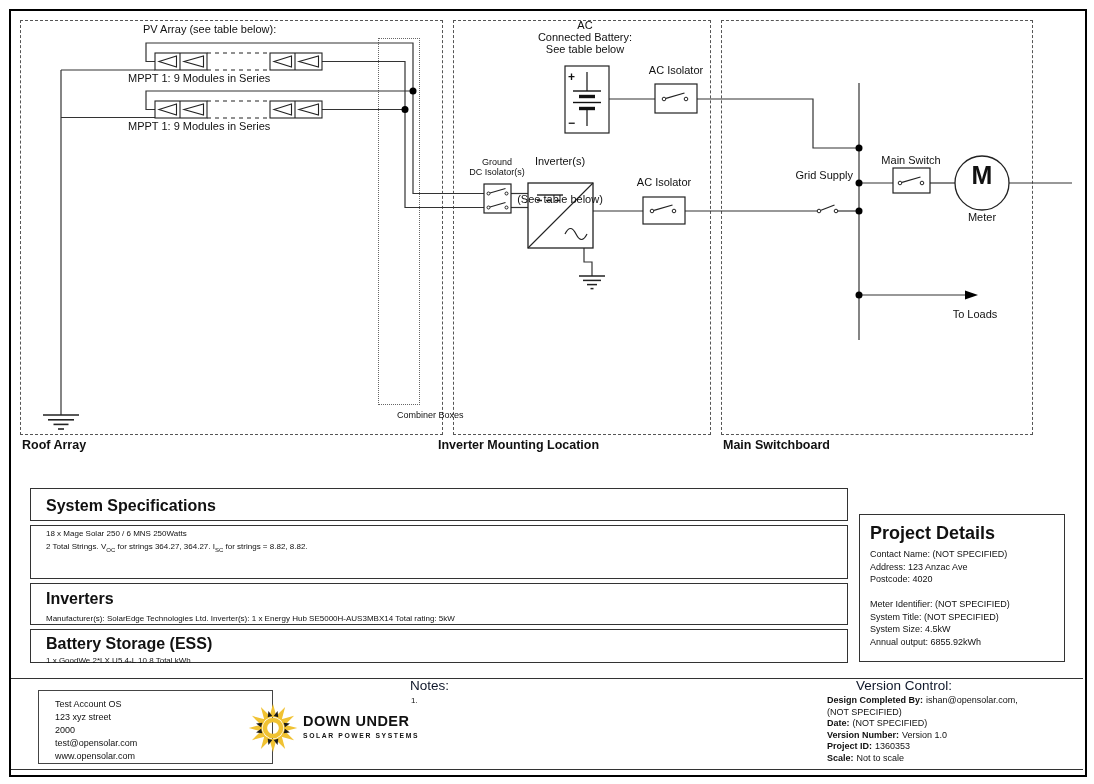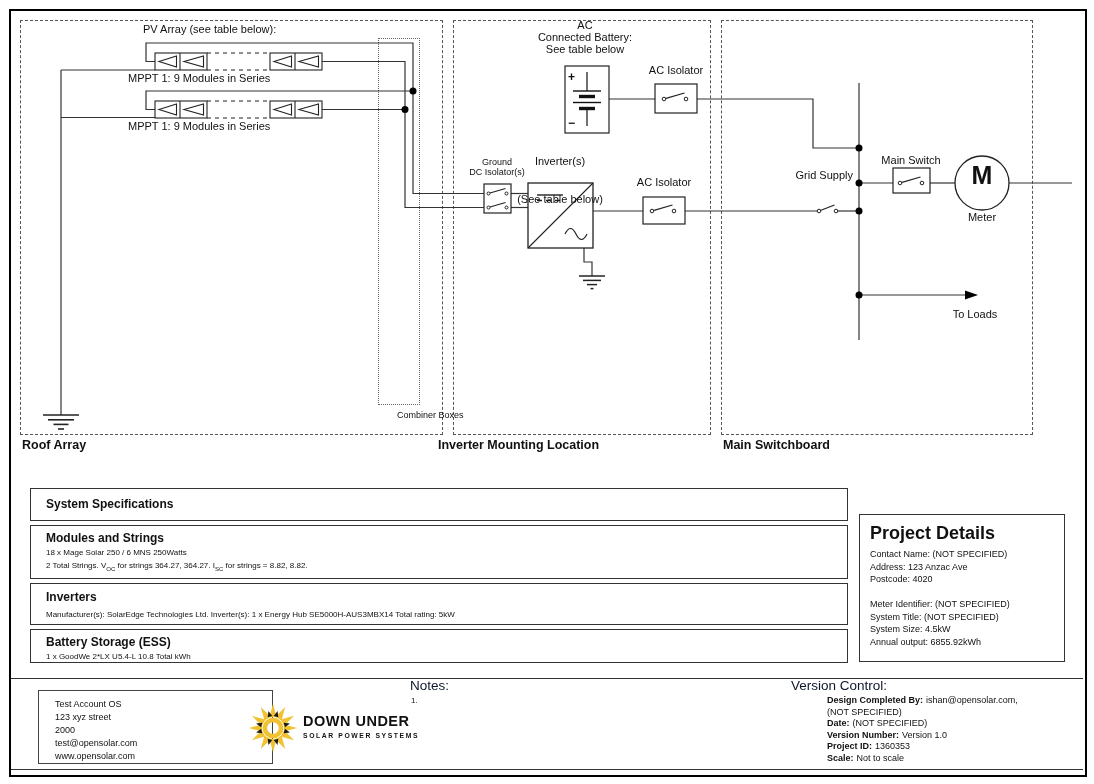--- a/index.html
+++ b/index.html
@@ -10,21 +10,21 @@
   .dashedbox{position:absolute;border:1px dashed #555;}
   .dotbox{position:absolute;border:1px dotted #666;}
   .lbl{position:absolute;font-size:11px;line-height:12px;white-space:nowrap;}
   .lbl-s{position:absolute;font-size:9px;line-height:10px;white-space:nowrap;}
   .ctr{transform:translateX(-50%);}
   .rgt{transform:translateX(-100%);}
   .seclbl{position:absolute;font-size:12.5px;font-weight:bold;white-space:nowrap;}
   svg.wires{position:absolute;left:0;top:0;}
   
   .specbox{position:absolute;left:30px;width:818px;border:1.5px solid #333;background:#fff;box-sizing:border-box;}
-  .spec-h{font-size:12px;font-weight:bold;margin:8px 0 0 15px;}
+  .spec-h{font-size:16px;font-weight:bold;margin:8px 0 0 15px;}
   .spec-t{font-size:8px;margin:3px 0 0 15px;line-height:9.5px;}
   sub.u{font-size:6px;}
   
   #pd{position:absolute;left:859px;top:514px;width:206px;height:148px;border:1.5px solid #333;box-sizing:border-box;}
   #pd .t{font-size:18px;font-weight:bold;margin:8px 0 4px 10px;}
   .pd-line{font-size:9px;line-height:12.5px;min-height:12.5px;margin-left:10px;white-space:nowrap;}
   
   #footband{position:absolute;left:11px;top:678px;width:1072px;height:90px;border-top:1px solid #333;border-bottom:1px solid #333;}
   #addrbox{position:absolute;left:38px;top:690px;width:235px;height:74px;border:1.5px solid #444;box-sizing:border-box;}
   .addr-line{font-size:9px;line-height:13px;margin-left:16px;white-space:nowrap;}
@@ -215,21 +215,20 @@
   <div class="lbl ctr" style="left:975px;top:308px;">To Loads</div>
 
   <div class="seclbl" style="left:22px;top:438px;">Roof Array</div>
   <div class="seclbl" style="left:438px;top:438px;">Inverter Mounting Location</div>
   <div class="seclbl" style="left:723px;top:438px;">Main Switchboard</div>
 
   <div class="specbox" style="top:488px;height:33px;">
     <div class="spec-h">System Specifications</div>
   </div>
   <div class="specbox" style="top:525px;height:54px;">
-    <div class="spec-h" style="margin-top:5px;">Modules and Strings</div>
     <div class="spec-t">18 x Mage Solar 250 / 6 MNS 250Watts</div>
     <div class="spec-t"><span>2 Total Strings. V</span><sub class="u">OC</sub><span> for strings 364.27, 364.27. I</span><sub class="u">SC</sub><span> for strings = 8.82, 8.82.</span></div>
   </div>
   <div class="specbox" style="top:583px;height:42px;">
     <div class="spec-h" style="margin-top:6px;">Inverters</div>
     <div class="spec-t" style="margin-top:6px;">Manufacturer(s): SolarEdge Technologies Ltd. Inverter(s): 1 x Energy Hub SE5000H-AUS3MBX14 Total rating: 5kW</div>
   </div>
   <div class="specbox" style="top:629px;height:34px;">
     <div class="spec-h" style="margin-top:5px;">Battery Storage (ESS)</div>
     <div class="spec-t">1 x GoodWe 2*LX U5.4-L 10.8 Total kWh</div>
@@ -324,21 +323,21 @@
         </g>
     </g>
     <circle r="9" fill="none" stroke="#F0C232" stroke-width="5"></circle>
   </svg>
   <div id="logoname">DOWN UNDER</div>
   <div id="logotag">SOLAR POWER SYSTEMS</div>
 
   <div class="graytitle" style="left:410px;top:678px;">Notes:</div>
   <div class="abs" style="left:411px;top:696px;font-size:8px;">1.</div>
 
-  <div class="graytitle" style="left:791px;top:678px;">Version Control:</div>
+  <div class="graytitle" style="left:856px;top:678px;">Version Control:</div>
   <div class="abs" style="left:827px;top:695px;">
     <div class="vc-line"><b>Design Completed By:</b><span>ishan@opensolar.com,</span></div>
     <div class="vc-line"><b></b><span>(NOT SPECIFIED)</span></div>
     <div class="vc-line"><b>Date:</b><span>(NOT SPECIFIED)</span></div>
     <div class="vc-line"><b>Version Number:</b><span>Version 1.0</span></div>
     <div class="vc-line"><b>Project ID:</b><span>1360353</span></div>
     <div class="vc-line"><b>Scale:</b><span>Not to scale</span></div>
   </div>
 </div>
 

